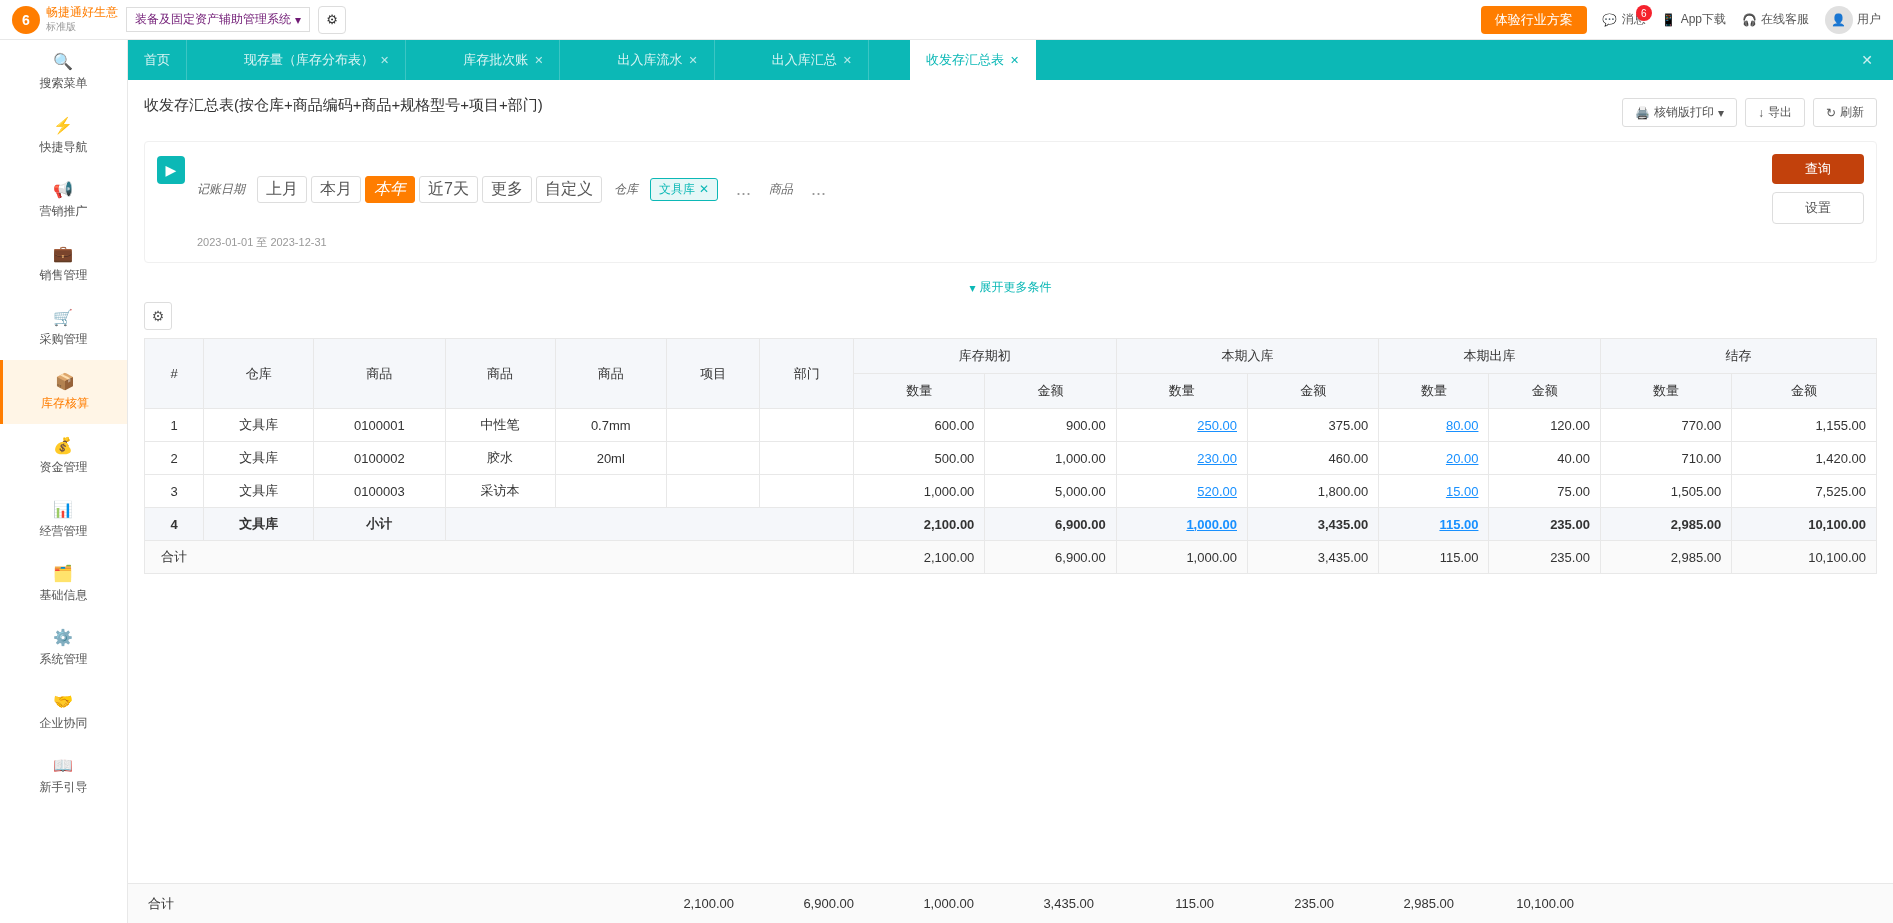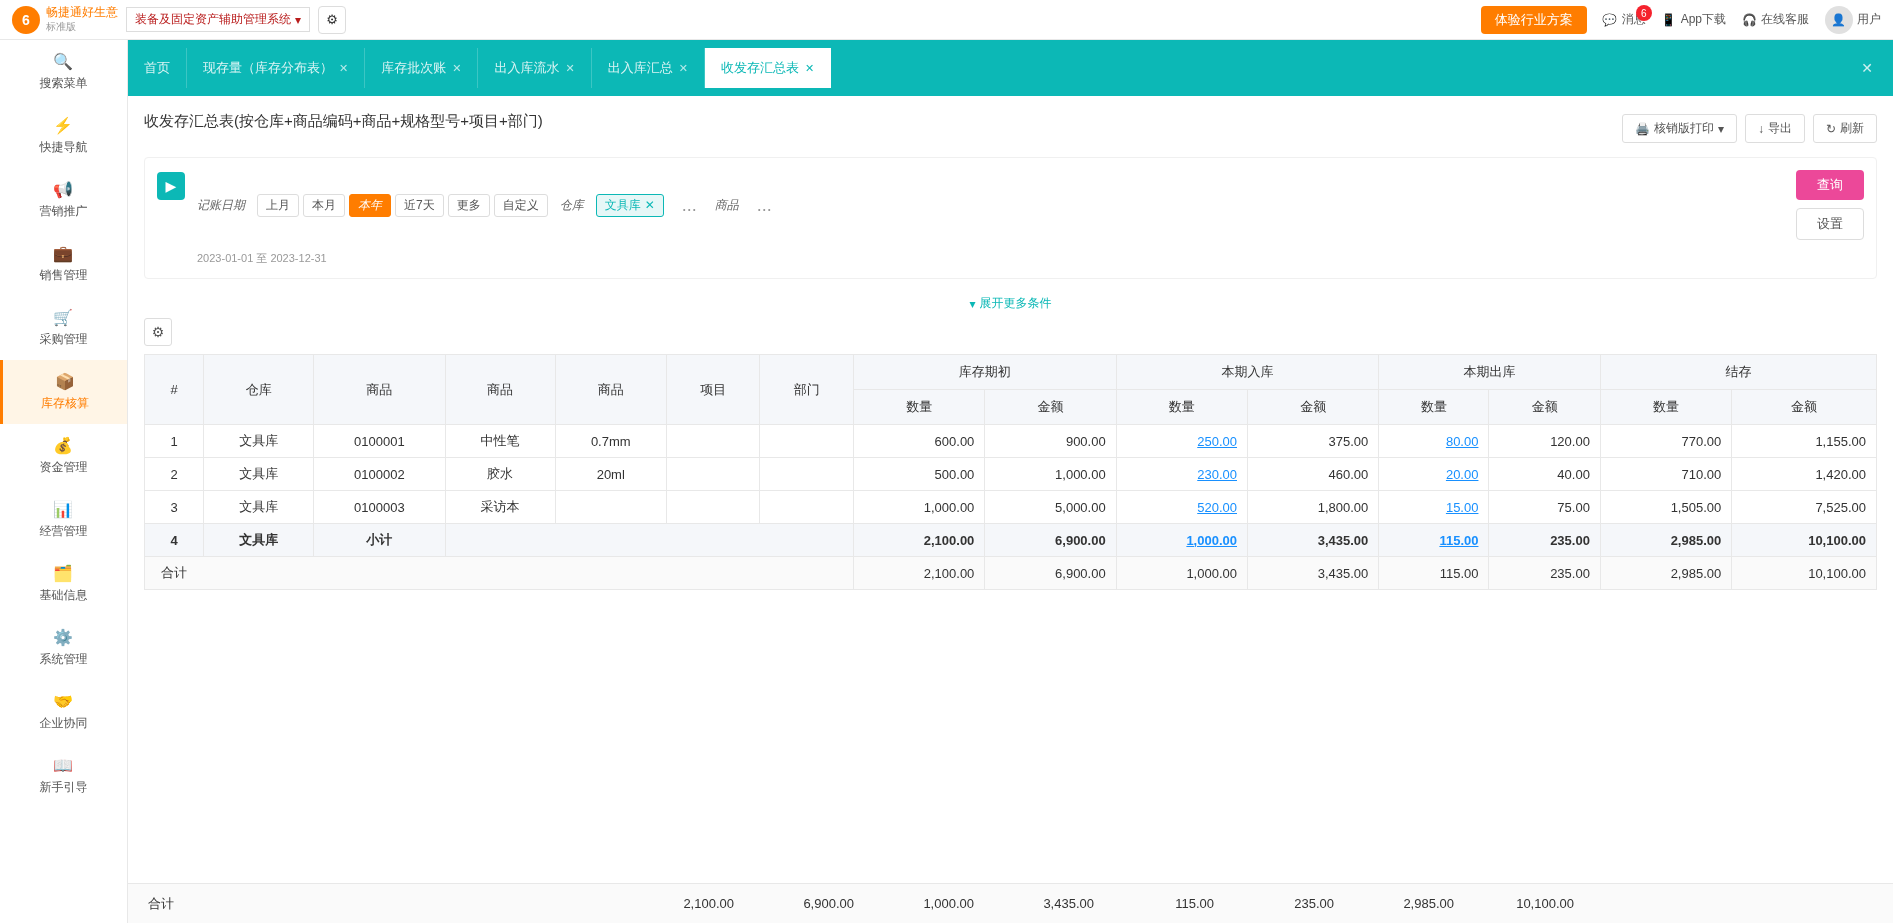--- a/index.html
+++ b/index.html
@@ -11,51 +11,51 @@
     .main-area { display: flex; flex: 1; overflow: hidden; }
     .sidebar { width: 128px; background: #fff; border-right: 1px solid #e8e8e8; display: flex; flex-direction: column; flex-shrink: 0; }
     .content-area { flex: 1; display: flex; flex-direction: column; overflow: hidden; background: #f0f2f5; }
 
     
     .top-bar-left { display: flex; align-items: center; gap: 8px; }
     .logo-area { display: flex; align-items: center; gap: 6px; }
     .logo-icon { width: 28px; height: 28px; background: #ff7d00; border-radius: 50%; display: flex; align-items: center; justify-content: center; color: #fff; font-weight: bold; font-size: 14px; }
     .logo-text { font-size: 12px; color: #ff7d00; line-height: 1.3; }
     .logo-badge { font-size: 10px; color: #999; }
-    .system-selector { display: flex; align-items: center; gap: 4px; border: 1px solid #ddd; border-radius: 0; padding: 3px 8px; cursor: pointer; font-size: 12px; color: #b91c1c; }
+    .system-selector { display: flex; align-items: center; gap: 4px; border: 1px solid #ddd; border-radius: 0; padding: 3px 8px; cursor: pointer; font-size: 12px; color: #701a75; }
     .top-bar-right { display: flex; align-items: center; gap: 16px; }
     .trial-btn { background: #ff7d00; color: #fff; border: none; border-radius: 4px; padding: 5px 14px; cursor: pointer; font-size: 13px; }
     .top-right-actions { display: flex; align-items: center; gap: 16px; }
     .action-item { display: flex; align-items: center; gap: 4px; color: #555; font-size: 12px; cursor: pointer; position: relative; }
     .badge { background: #f5222d; color: #fff; border-radius: 50%; width: 16px; height: 16px; display: flex; align-items: center; justify-content: center; font-size: 10px; position: absolute; top: -6px; right: -6px; }
     .avatar { width: 28px; height: 28px; background: #e0e0e0; border-radius: 50%; display: flex; align-items: center; justify-content: center; color: #999; font-size: 12px; }
     .sidebar-item { display: flex; flex-direction: column; align-items: center; padding: 12px 8px; cursor: pointer; color: #555; font-size: 12px; gap: 4px; border-bottom: none; }
     .sidebar-item.active { background: #fff5e6; color: #ff7d00; border-left: 3px solid #ff7d00; }
     .sidebar-icon { font-size: 16px; }
 
     
-    .tab-bar { height: 56px; background: #0cb8b6; display: flex; align-items: center; padding: 0 0; flex-shrink: 0; }
+    .tab-bar { height: 40px; background: #0cb8b6; display: flex; align-items: center; padding: 0 0; flex-shrink: 0; gap: 41px; }
     .tab-item { display: flex; align-items: center; gap: 6px; padding: 0 16px; height: 40px; color: rgba(255,255,255,0.85); font-size: 13px; cursor: pointer; border-right: 1px solid rgba(255,255,255,0.2); white-space: nowrap; }
     .tab-item.active { background: #fff; color: #0cb8b6; font-weight: 500; }
     .tab-close { font-size: 11px; color: rgba(255,255,255,0.7); cursor: pointer; }
     .tab-item.active .tab-close { color: #0cb8b6; }
     .tab-close-window { margin-left: auto; margin-right: 8px; color: rgba(255,255,255,0.8); cursor: pointer; font-size: 14px; padding: 0 12px; }
 
     
     .page-content { flex: 1; background: #fff; margin: 0; padding: 16px; overflow: auto; }
     .page-title { font-size: 15px; font-weight: 500; color: #333; margin-bottom: 14px; }
 
     
     .filter-bar { display: flex; align-items: flex-start; gap: 12px; margin-bottom: 10px; padding: 12px; background: #fff; border: 1px solid #f0f0f0; border-radius: 4px; }
     .filter-toggle-btn { width: 28px; height: 28px; background: #0cb8b6; color: #fff; border: none; border-radius: 4px; cursor: pointer; display: flex; align-items: center; justify-content: center; font-size: 14px; flex-shrink: 0; align-self: flex-start; margin-top: 2px; }
     .filter-section { display: flex; flex-direction: column; gap: 8px; flex: 1; }
     .filter-row { display: flex; align-items: center; gap: 12px; flex-wrap: wrap; }
     .filter-label { font-size: 12px; color: #666; white-space: nowrap; font-style: italic; }
     .date-options { display: flex; align-items: center; gap: 4px; }
-    .date-btn { padding: 2px 8px; border: 1px solid #ddd; border-radius: 3px; cursor: pointer; font-size: 12px; color: #555; background: #fff; }
+    .date-btn { padding: 2px 8px; border: 1px solid #ddd; border-radius: 3px; cursor: pointer; font-size: 16px; color: #555; background: #fff; }
     .date-btn.active { background: #ff7d00; color: #fff; border-color: #ff7d00; font-style: italic; }
     .date-range { font-size: 11px; color: #999; margin-top: 3px; }
     .filter-tag { display: flex; align-items: center; gap: 4px; background: #e6f7f7; border: 1px solid #0cb8b6; border-radius: 3px; padding: 2px 8px; font-size: 12px; color: #0cb8b6; }
     .filter-tag-close { cursor: pointer; color: #0cb8b6; }
     .more-conditions { display: flex; align-items: center; justify-content: center; padding: 6px; }
     .expand-btn { display: flex; align-items: center; gap: 4px; cursor: pointer; color: #0cb8b6; font-size: 12px; border: none; background: none; }
 
     
     .table-toolbar { display: flex; align-items: center; justify-content: space-between; margin-bottom: 8px; }
     .toolbar-left { display: flex; align-items: center; gap: 8px; }
@@ -71,22 +71,22 @@
     .data-table .link-cell { color: #1890ff; text-decoration: underline; cursor: pointer; text-align: right; }
     .th-group { text-align: center; }
 
     
     .bottom-bar { height: 40px; background: #fafafa; border-top: 1px solid #e8e8e8; display: flex; align-items: center; padding: 0 20px; font-size: 13px; color: #333; flex-shrink: 0; }
     .bottom-bar-label { margin-right: 40px; font-weight: 500; }
     .bottom-bar-data { display: flex; gap: 40px; }
     .bottom-cell { min-width: 80px; text-align: right; }
     .page-header { display: flex; justify-content: space-between; margin-bottom: 12px; }
     .page-header-actions { display: flex; align-items: center; gap: 8px; }
-    .query-btn { background: #ec4899; color: #fff; border: none; border-radius: 4px; padding: 6px 20px; cursor: pointer; font-size: 13px; white-space: nowrap; }
-    .set-btn { background: #fff; color: #555; border: 1px solid #ddd; border-radius: 4px; padding: 6px 20px; cursor: pointer; font-size: 13px; margin-top: 4px; white-space: nowrap; }
+    .query-btn { background: #c2410c; color: #fff; border: none; border-radius: 4px; padding: 6px 20px; cursor: pointer; font-size: 13px; white-space: nowrap; }
+    .set-btn { background: #fff; color: #555; border: 1px solid #ddd; border-radius: 4px; padding: 6px 32px; cursor: pointer; font-size: 13px; margin-top: 4px; white-space: nowrap; }
     .filter-dots { color: #999; font-size: 18px; cursor: pointer; padding: 0 6px; align-self: center; }
   </style>
 </head>
 <body>
 
 <div class="app-container">
 
   <div class="top-bar">
     <div class="top-bar-left">
       <div class="logo-area">

